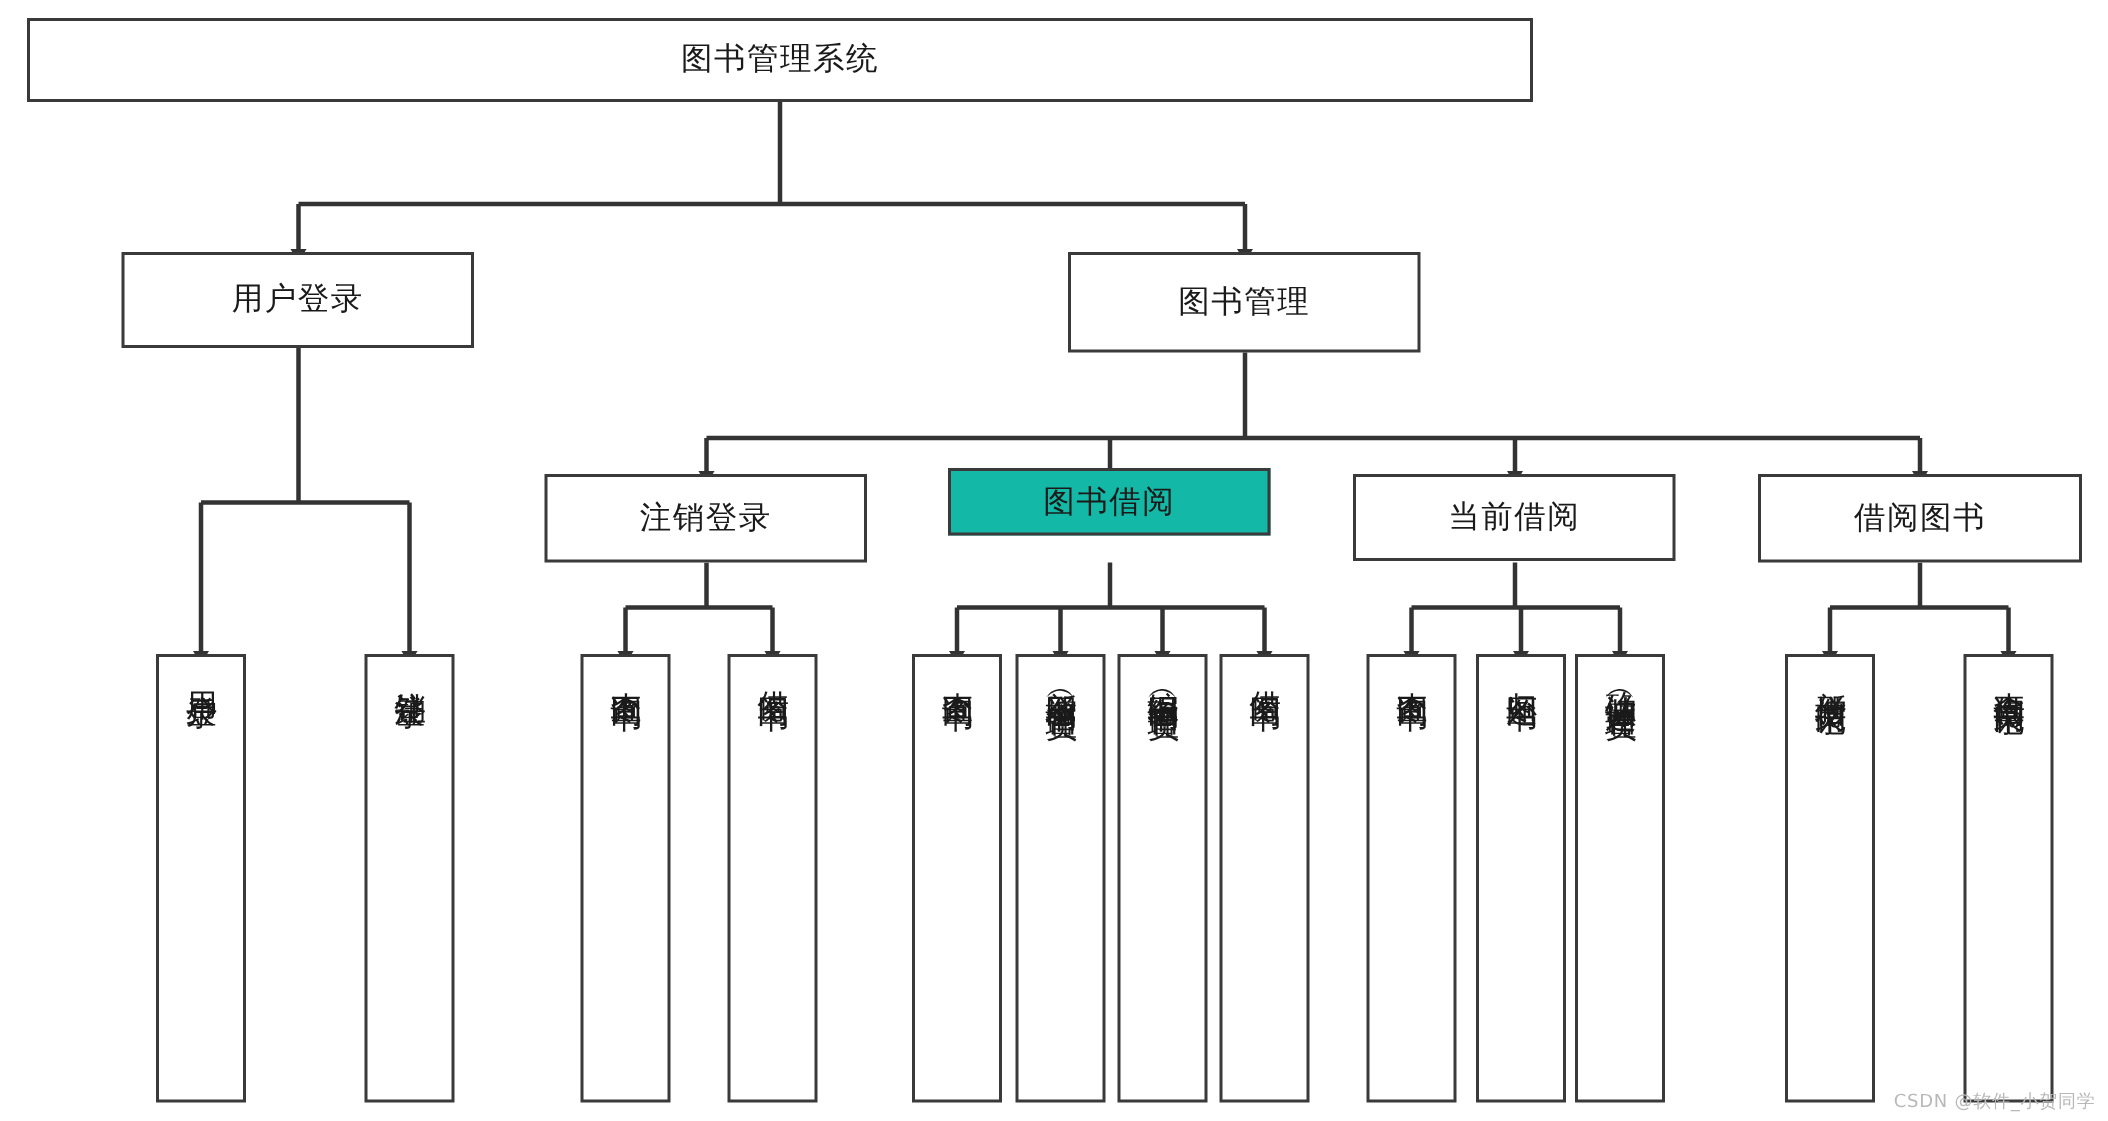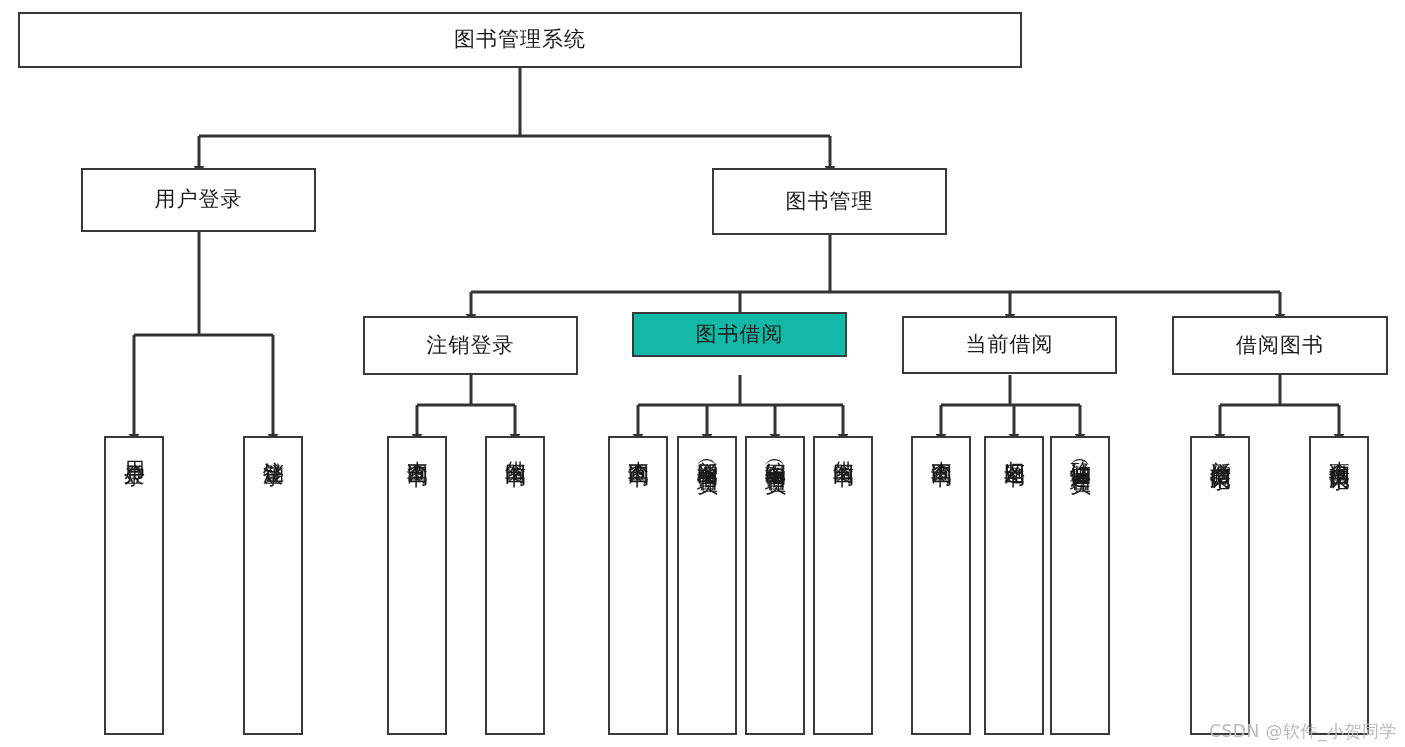--- a/index.html
+++ b/index.html
@@ -51,21 +51,21 @@
     left: 0;
     top: 0;
     width: 1405px;
     height: 747px;
     pointer-events: none;
   }
   #watermark {
     position: absolute;
     right: 8px;
     bottom: 4px;
-    font-size: 17px;
+    font-size: 12px;
     color: #b9b9b9;
     white-space: nowrap;
     letter-spacing: 0.5px;
   }
 </style>
 </head>
 <body>
 
 <div id="canvas">
 

